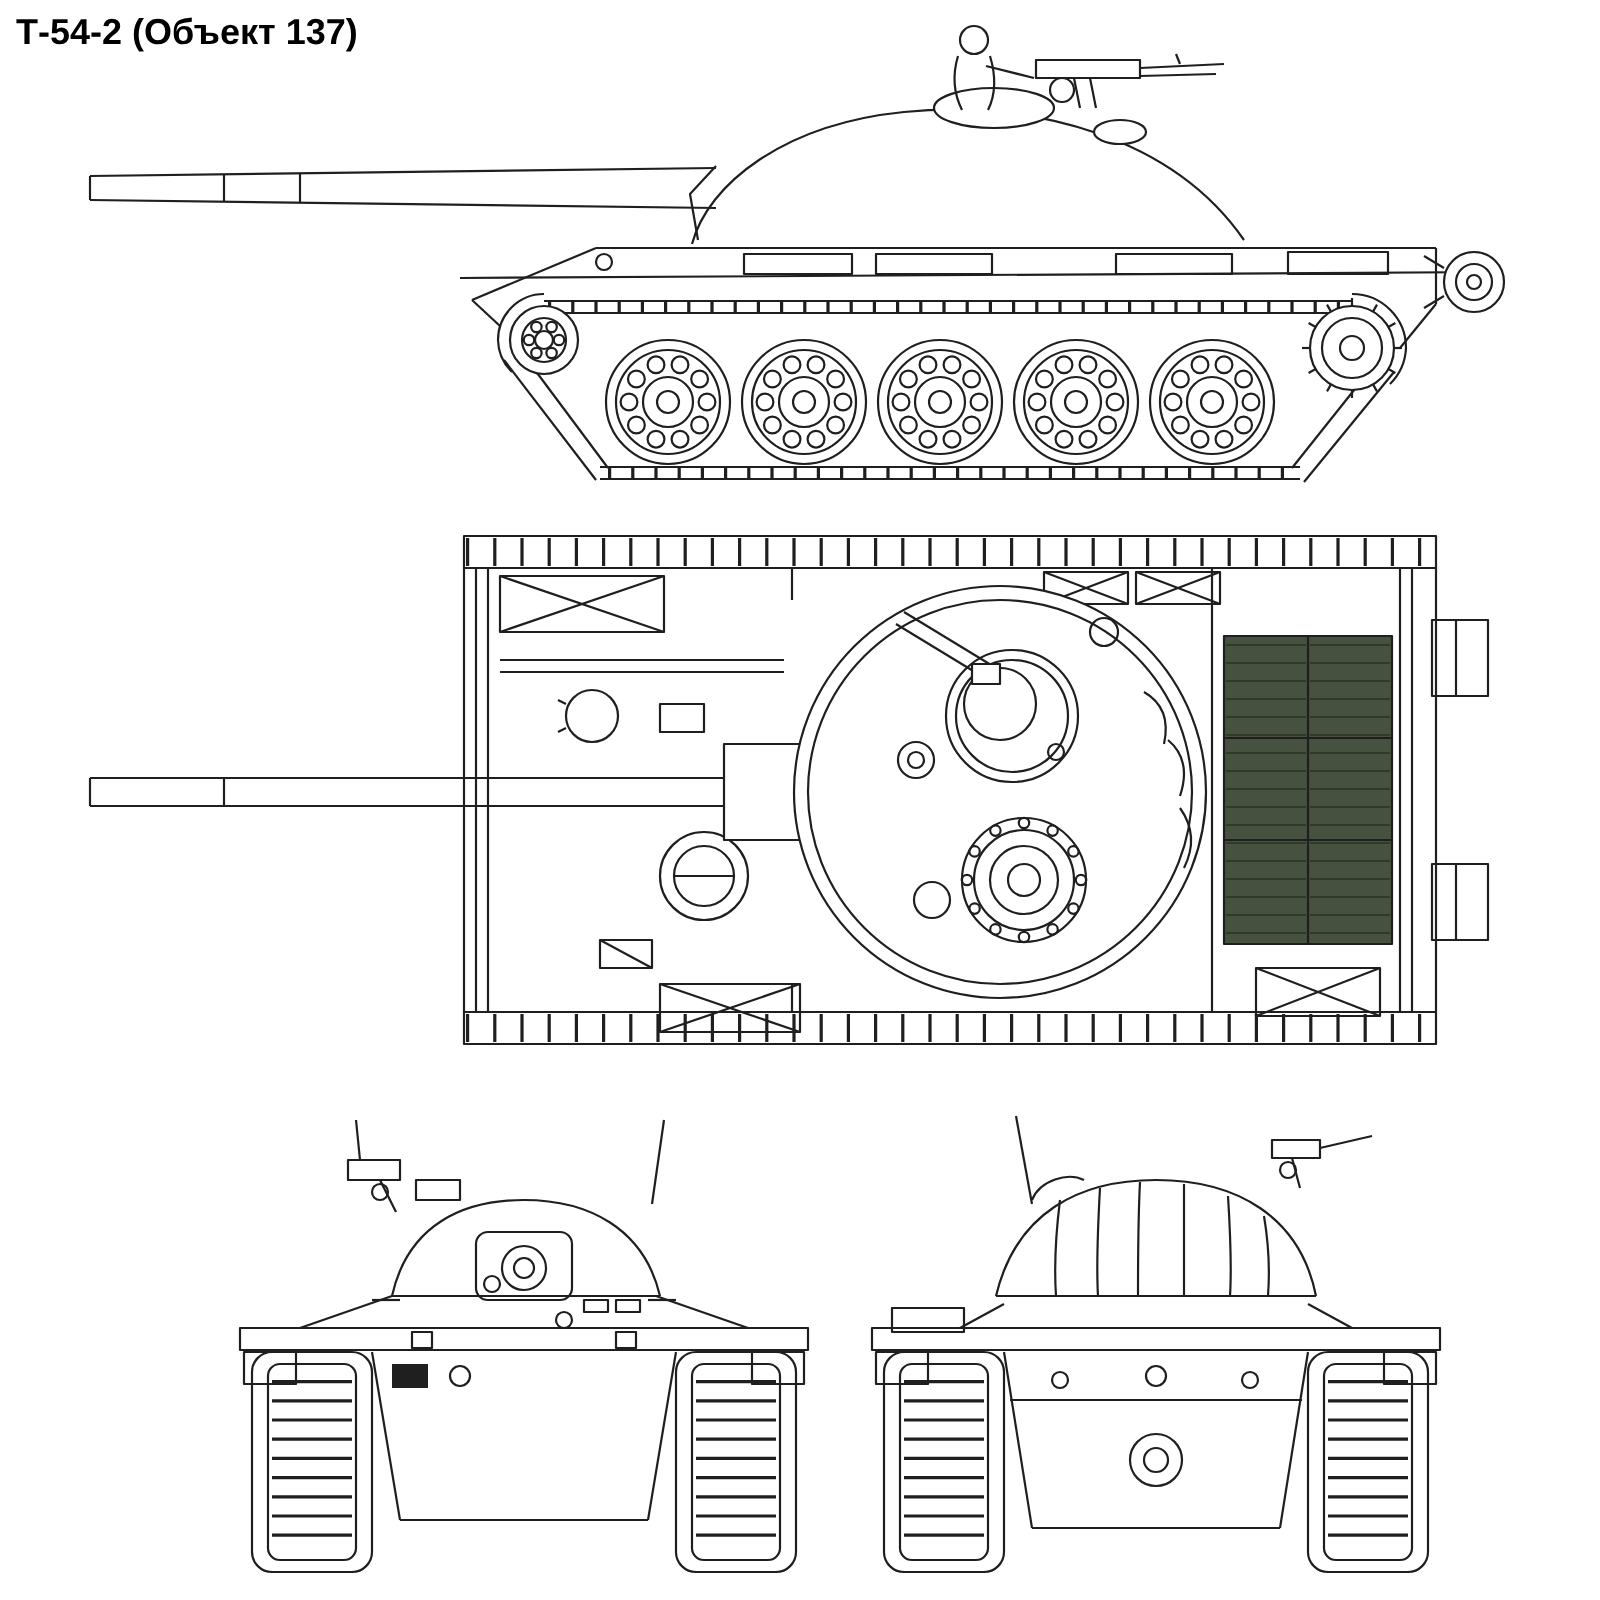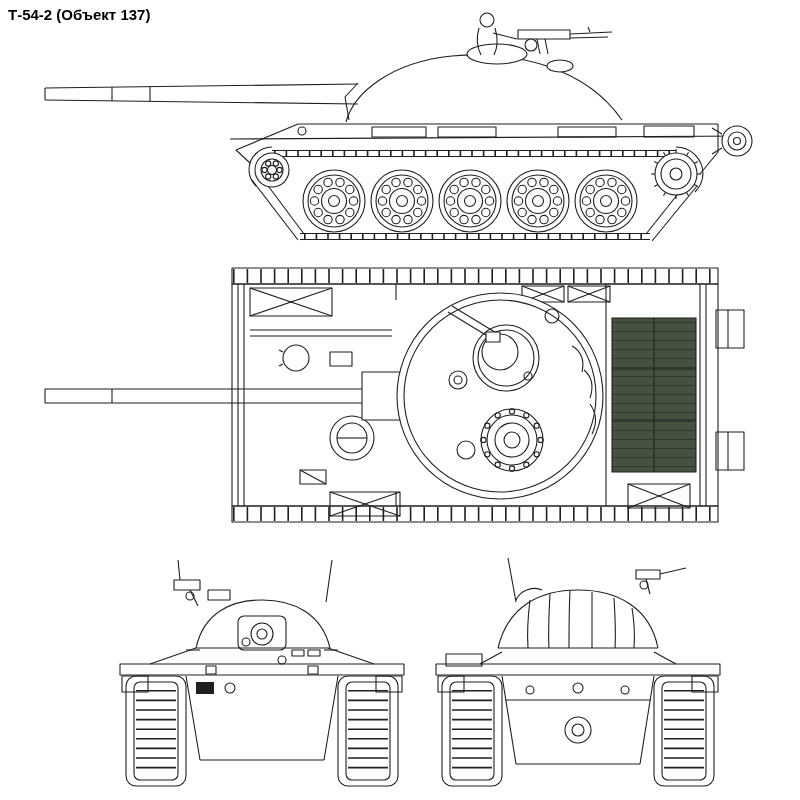--- a/index.html
+++ b/index.html
@@ -1,18 +1,18 @@
 <!DOCTYPE html>
 <html style="--line: #1f1f1f; --deck: #46523f; --slat: #303a2a;"><head>
 <meta charset="utf-8">
 <style>
   html,body{margin:0;padding:0;width:800px;height:800px;background:#fff;overflow:hidden;}
   body{font-family:"Liberation Sans", sans-serif;}
   #stage{position:relative;width:800px;height:800px;}
-  #title{position:absolute;left:8px;top:6px;font-size:15px;font-weight:bold;color:#000;letter-spacing:0;}
+  #title{position:absolute;left:8px;top:6px;font-size:18px;font-weight:bold;color:#000;letter-spacing:0;}
   svg{position:absolute;left:0;top:0;}
   svg *{fill:none;stroke:var(--line,#1f1f1f);stroke-width:1.1;stroke-linecap:butt;stroke-linejoin:round;}
   .fw{fill:#ffffff;}
   .fl{fill:var(--line,#1f1f1f);stroke:none;}
   .w7{stroke-width:7;}
   .w14{stroke-width:14;}
   .w40{stroke-width:40;}
   .deckfill{fill:var(--deck,#46523f);}
   .slat{stroke:var(--slat,#303a2a);}
 </style>

